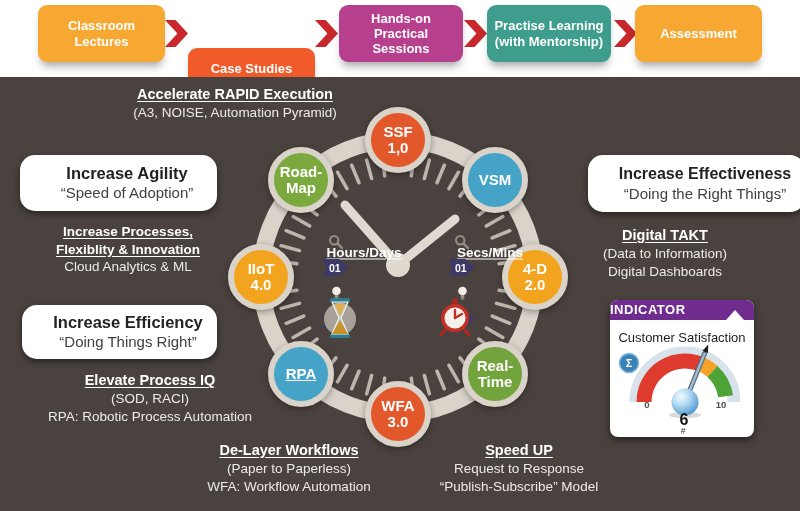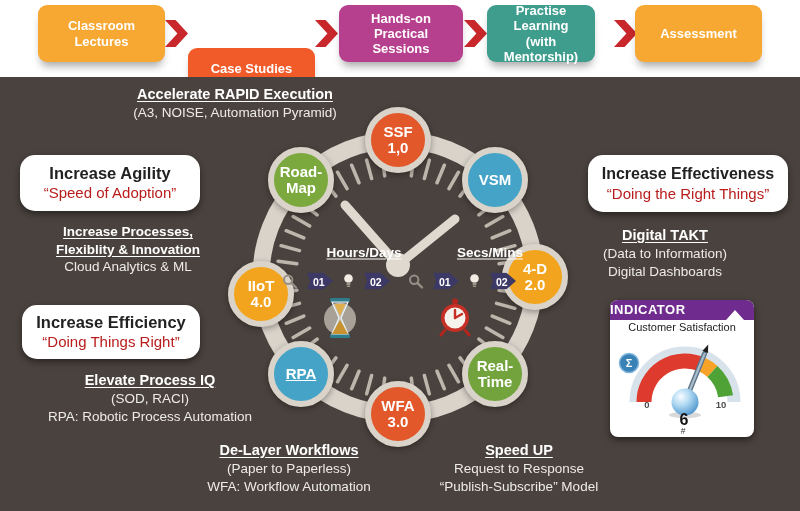--- a/index.html
+++ b/index.html
@@ -23,48 +23,48 @@
   
   .node{position:absolute;width:66px;height:66px;box-sizing:border-box;border:6px solid #D9D3CA;
         border-radius:50%;display:flex;flex-direction:column;align-items:center;justify-content:center;
         text-align:center;color:#fff;font-weight:700;font-size:15px;line-height:1.08;
         filter:drop-shadow(0 2px 3px rgba(0,0,0,.35));}
   .node span{display:block;}
 
   
   .ctr-label{position:absolute;transform:translate(-50%,-50%);color:#fff;font-weight:700;
              font-size:13.5px;text-decoration:underline;text-underline-offset:2px;white-space:nowrap;margin-left:28px;}
-  .icon-row{position:absolute;transform:translate(-50%,-50%);display:flex;align-items:center;gap:9px;}
+  .icon-row{position:absolute;transform:translate(-50%,-50%);display:flex;align-items:center;gap:9px;flex-direction:column;}
   .num-arrow{width:26px;height:17px;background:#3D3966;color:#fff;font-size:10.5px;font-weight:700;
              display:flex;align-items:center;box-sizing:border-box;padding-left:6px;
              clip-path:polygon(0 0,62% 0,100% 50%,62% 100%,0 100%,12% 50%);}
   .mini-icon{display:block;flex:0 0 auto;}
 
   
   .ann{position:absolute;text-align:center;color:#fff;}
   .ann .h{display:block;font-weight:700;font-size:14.5px;text-decoration:underline;
           text-underline-offset:2px;line-height:1.3;}
   .ann .s{display:block;font-size:13.5px;color:#EDEBE7;line-height:1.32;}
 
   
   .wcard{position:absolute;background:#fff;border-radius:15px;display:flex;flex-direction:column;
          justify-content:center;text-align:center;
-         box-shadow:0 3px 7px rgba(0,0,0,.45);}
+         box-shadow:0 3px 7px rgba(0,0,0,.45);padding-left:17px;}
   .wcard .t{font-size:16.5px;font-weight:700;color:#222;line-height:1.2;}
-  .wcard .st{font-size:15px;color:#b91c1c;margin-top:1px;line-height:1.2;}
+  .wcard .st{font-size:15px;color:#404040;margin-top:1px;line-height:1.2;}
 
   
   .indicator{position:absolute;left:610px;top:223px;width:144px;height:137px;background:#fff;
              border-radius:8px;box-shadow:0 3px 7px rgba(0,0,0,.5);}
   .ind-header{position:absolute;top:0;left:0;right:0;height:20px;background:#6F2B8D;
               border-radius:8px 8px 0 0;color:#fff;font-weight:700;font-size:13px;line-height:20px;
               padding-left:0;letter-spacing:.5px;}
   .ind-notch{position:absolute;right:10px;top:10px;width:0;height:0;border-left:9px solid transparent;
              border-right:9px solid transparent;border-bottom:10px solid #fff;}
-  .ind-title{position:absolute;top:21px;left:0;width:100%;text-align:center;font-size:11px;
+  .ind-title{position:absolute;top:30px;left:0;width:100%;text-align:center;font-size:13px;
              color:#1C1C1C;}
   .gauge{position:absolute;top:0;left:0;}
 </style>
 </head>
 <body>
 
 <div class="stage">
 
   <div class="flow-strip">
     <div class="step" style="left: 38px; width: 127px; background: rgb(247, 168, 50);">
@@ -76,21 +76,21 @@
       <span>Case Studies</span>
       <span>Discussions</span>
     </div>
     <div class="chev" style="left: 315px; background: rgb(200, 39, 43);"></div>
     <div class="step" style="left: 339px; width: 124px; background: rgb(183, 64, 142);">
       <span>Hands-on</span>
       <span>Practical</span>
       <span>Sessions</span>
     </div>
     <div class="chev" style="left: 464px; background: rgb(200, 39, 43);"></div>
-    <div class="step" style="left: 487px; width: 108px; background: rgb(63, 157, 141); text-align: center;">
+    <div class="step" style="left: 487px; width: 124px; background: rgb(63, 157, 141); text-align: center;">
       <span>Practise Learning</span>
       <span>(with Mentorship)</span>
     </div>
     <div class="chev" style="left: 614px; background: rgb(200, 39, 43);"></div>
     <div class="step" style="left: 635px; width: 127px; background: rgb(247, 168, 50);">
       <span>Assessment</span>
     </div>
   </div>
 
   <div class="dark">
@@ -161,21 +161,21 @@
       <span>Real-</span>
         <span>Time</span>
       </div>
     <div class="node" style="left: 365px; top: 304px; background: rgb(226, 88, 42);">
       <span>WFA</span>
         <span>3.0</span>
       </div>
     <div class="node" style="left: 268px; top: 264px; background: rgb(68, 163, 198); text-decoration: underline;">
       <span>RPA</span>
       </div>
-    <div class="node" style="left: 228px; top: 184px; background: rgb(242, 164, 30);">
+    <div class="node" style="left: 228px; top: 167px; background: rgb(242, 164, 30);">
       <span>IIoT</span>
         <span>4.0</span>
       </div>
     <div class="node" style="left: 268px; top: 70px; background: rgb(123, 169, 62);">
       <span>Road-</span>
         <span>Map</span>
       </div>
 
     <div class="ctr-label" style="left:336px;top:175px">Hours/Days</div>
     <div class="ctr-label" style="left:462px;top:175px">Secs/Mins</div>

